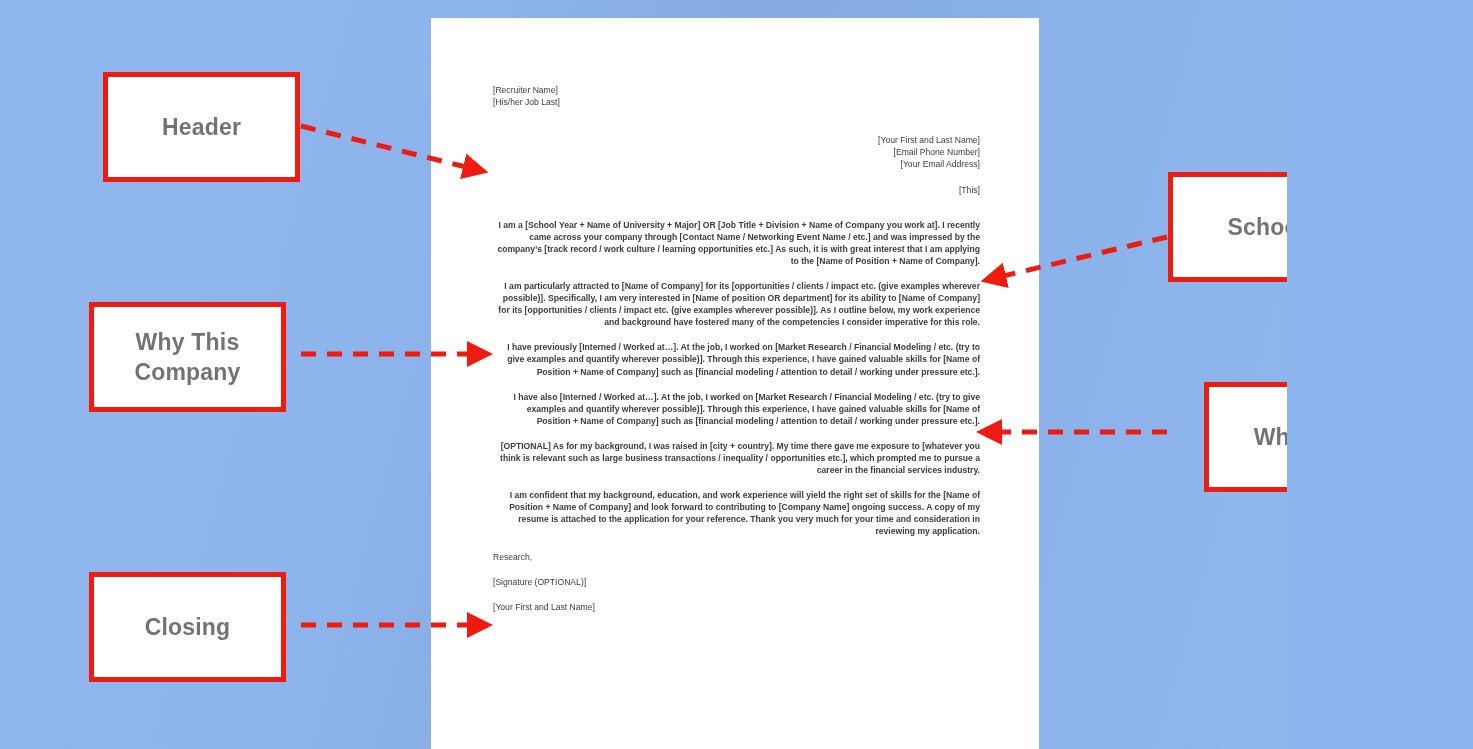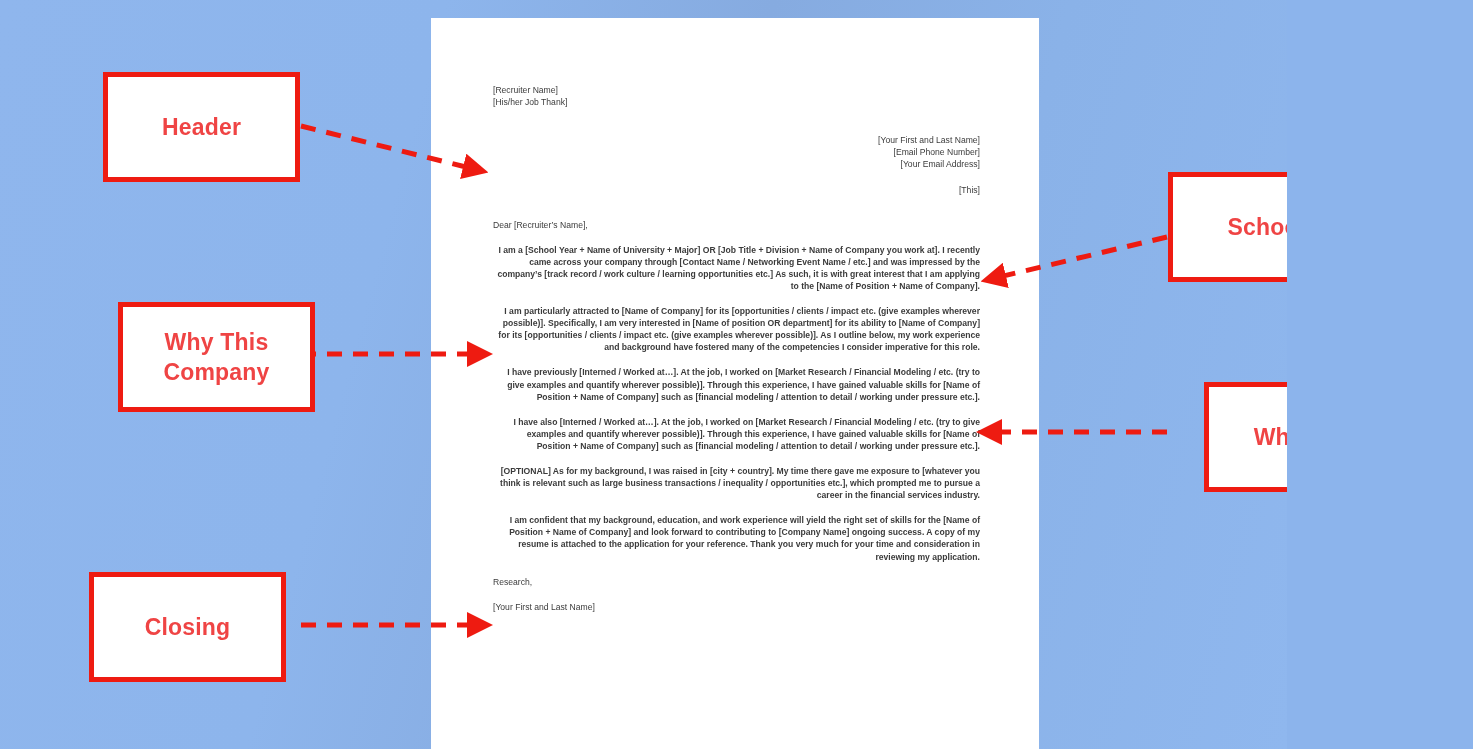--- a/index.html
+++ b/index.html
@@ -97,27 +97,27 @@
     display: flex;
     align-items: center;
     justify-content: center;
     text-align: center;
   }
   .callout-label {
     font-family: "Liberation Sans", sans-serif;
     font-weight: bold;
     font-size: 23px;
     line-height: 30px;
-    color: #ef4444;
+    color: #737373;
     letter-spacing: 0.2px;
     padding: 0 6px;
   }
 
   #callout-header   { left: 103px; top: 72px;  width: 197px; height: 110px; }
-  #callout-why-company { left: 118px; top: 302px; width: 197px; height: 110px; align-items: center; }
+  #callout-why-company { left: 89px; top: 302px; width: 197px; height: 110px; align-items: center; }
   #callout-closing  { left: 89px; top: 572px; width: 197px; height: 110px; }
   #callout-opening  { left: 1168px; top: 172px; width: 197px; height: 110px; }
   #callout-why-you  { left: 1168px; top: 382px; width: 197px; height: 110px; margin-left: 36px; }
 
   
   .arrow-svg {
     position: absolute;
     left: 0;
     top: 0;
     width: 1473px;
@@ -129,41 +129,41 @@
 </head>
 <body>
 
 <div id="canvas">
 
   <div id="page">
     <div class="letter-body">
 
       <div class="addr-block">
         <span class="addr-line">[Recruiter Name]</span>
-        <span class="addr-line">[His/her Job Thank]</span>
+        <span class="addr-line">[His/her Job Last]</span>
       </div>
 
       <div class="sender-block">
         <span class="sender-line">[Your First and Last Name]</span>
         <span class="sender-line">[Email Phone Number]</span>
         <span class="sender-line">[Your Email Address]</span>
       </div>
 
       <div class="date-block">[This]</div>
 
-      <div class="salutation">Dear [Recruiter’s Name],</div>
 
       <p class="para">I am a [School Year + Name of University + Major] OR [Job Title + Division + Name of Company you work at]. I recently came across your company through [Contact Name / Networking Event Name / etc.] and was impressed by the company’s [track record / work culture / learning opportunities etc.] As such, it is with great interest that I am applying to the [Name of Position + Name of Company].</p>
       <p class="para">I am particularly attracted to [Name of Company] for its [opportunities / clients / impact etc. (give examples wherever possible)]. Specifically, I am very interested in [Name of position OR department] for its ability to [Name of Company] for its [opportunities / clients / impact etc. (give examples wherever possible)]. As I outline below, my work experience and background have fostered many of the competencies I consider imperative for this role.</p>
       <p class="para">I have previously [Interned / Worked at…]. At the job, I worked on [Market Research / Financial Modeling / etc. (try to give examples and quantify wherever possible)]. Through this experience, I have gained valuable skills for [Name of Position + Name of Company] such as [financial modeling / attention to detail / working under pressure etc.].</p>
       <p class="para">I have also [Interned / Worked at…]. At the job, I worked on [Market Research / Financial Modeling / etc. (try to give examples and quantify wherever possible)]. Through this experience, I have gained valuable skills for [Name of Position + Name of Company] such as [financial modeling / attention to detail / working under pressure etc.].</p>
       <p class="para">[OPTIONAL] As for my background, I was raised in [city + country]. My time there gave me exposure to [whatever you think is relevant such as large business transactions / inequality / opportunities etc.], which prompted me to pursue a career in the financial services industry.</p>
       <p class="para">I am confident that my background, education, and work experience will yield the right set of skills for the [Name of Position + Name of Company] and look forward to contributing to [Company Name] ongoing success. A copy of my resume is attached to the application for your reference. Thank you very much for your time and consideration in reviewing my application.</p>
 
       <div class="signoff">Research,</div>
+      <div class="signature">[Signature (OPTIONAL)]</div>
       <div class="signer">[Your First and Last Name]</div>
 
     </div>
   </div>
 
   <svg class="arrow-svg" viewBox="0 0 1473 749">
     <defs>
       <marker id="arrowhead-right" markerWidth="5.2" markerHeight="5.2" refX="1.4" refY="2.6" orient="auto" markerUnits="strokeWidth">
         <path d="M 0 0 L 5.2 2.6 L 0 5.2 z" fill="#ee1b11"></path>
       </marker>

